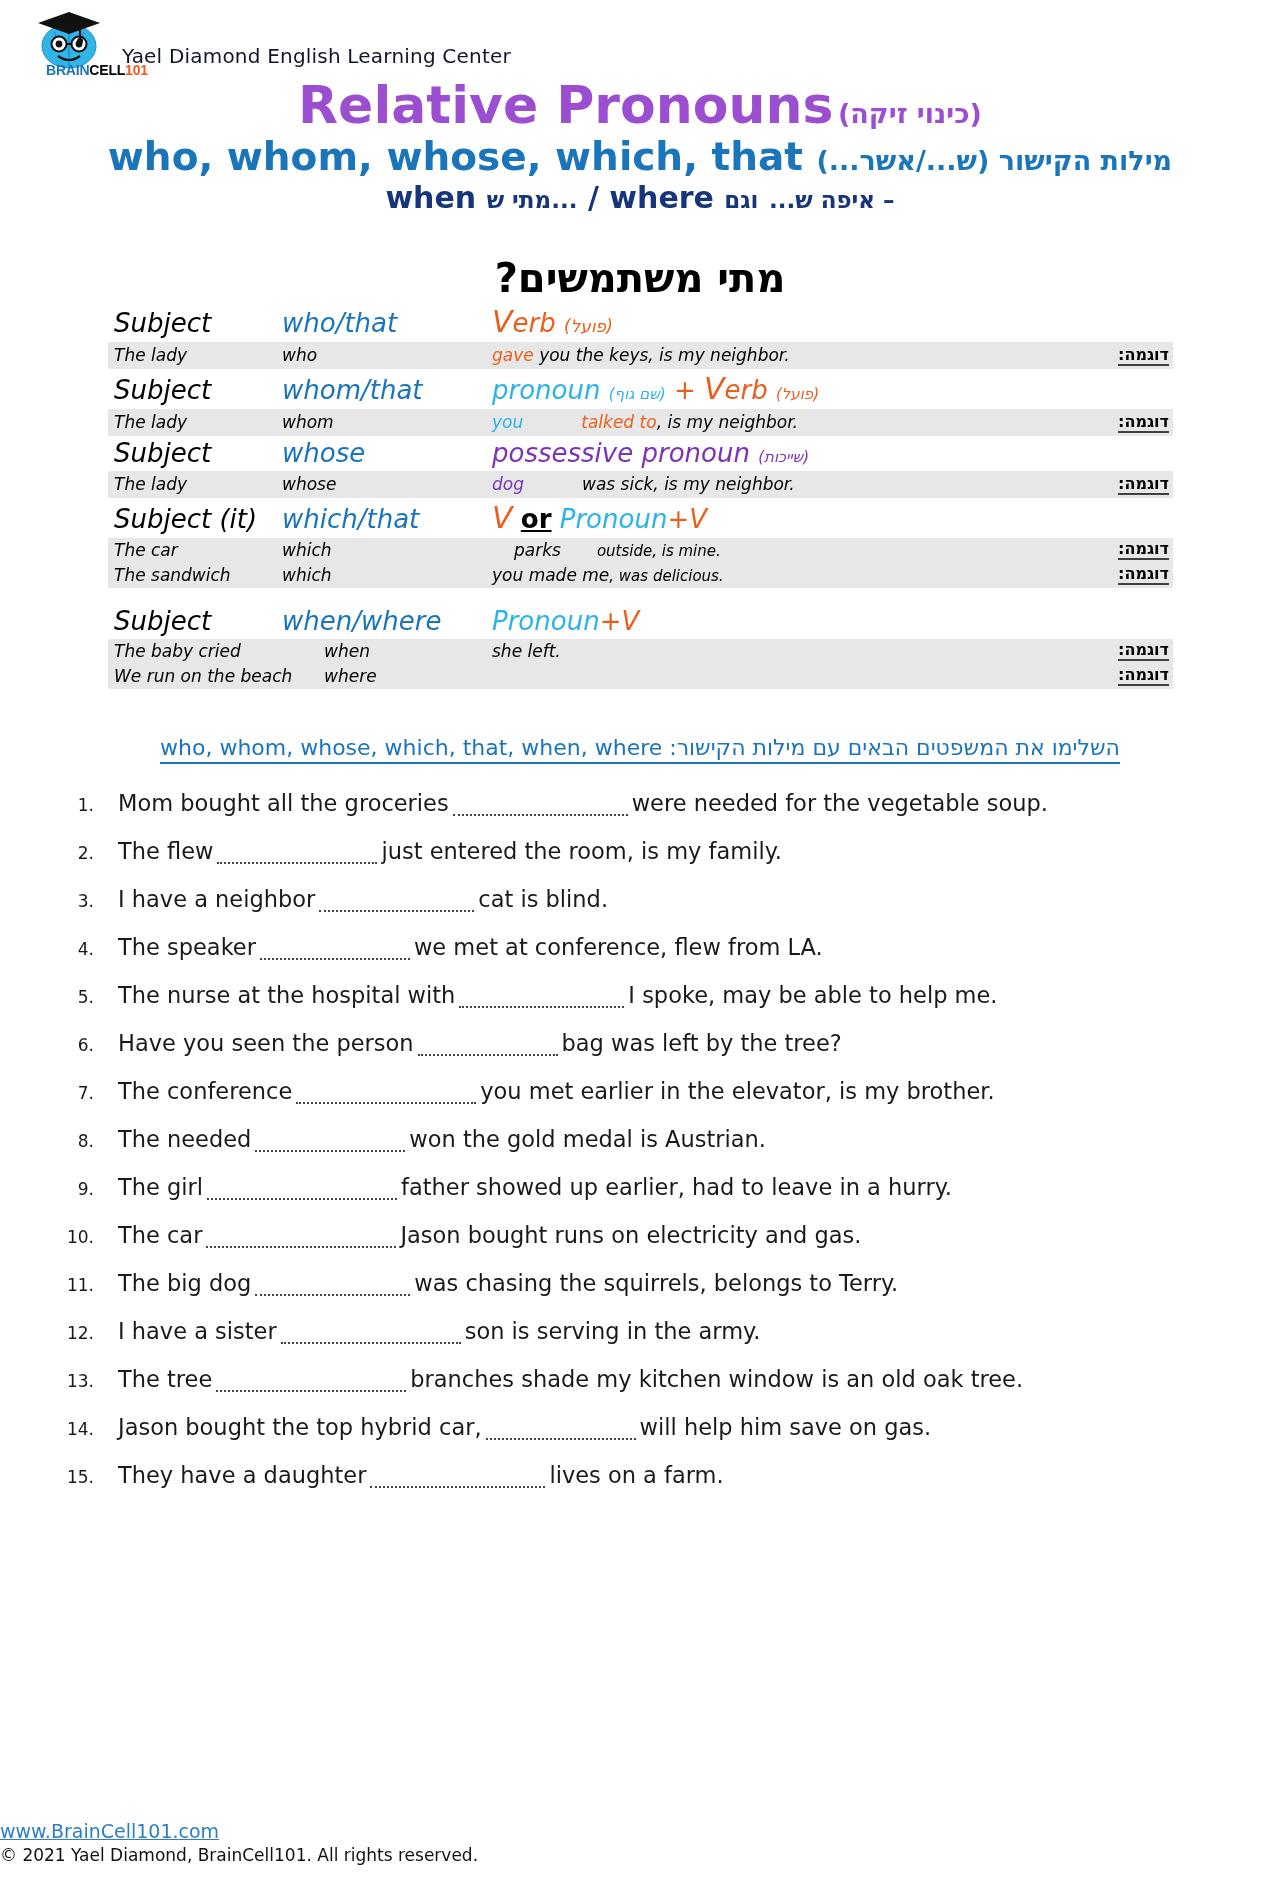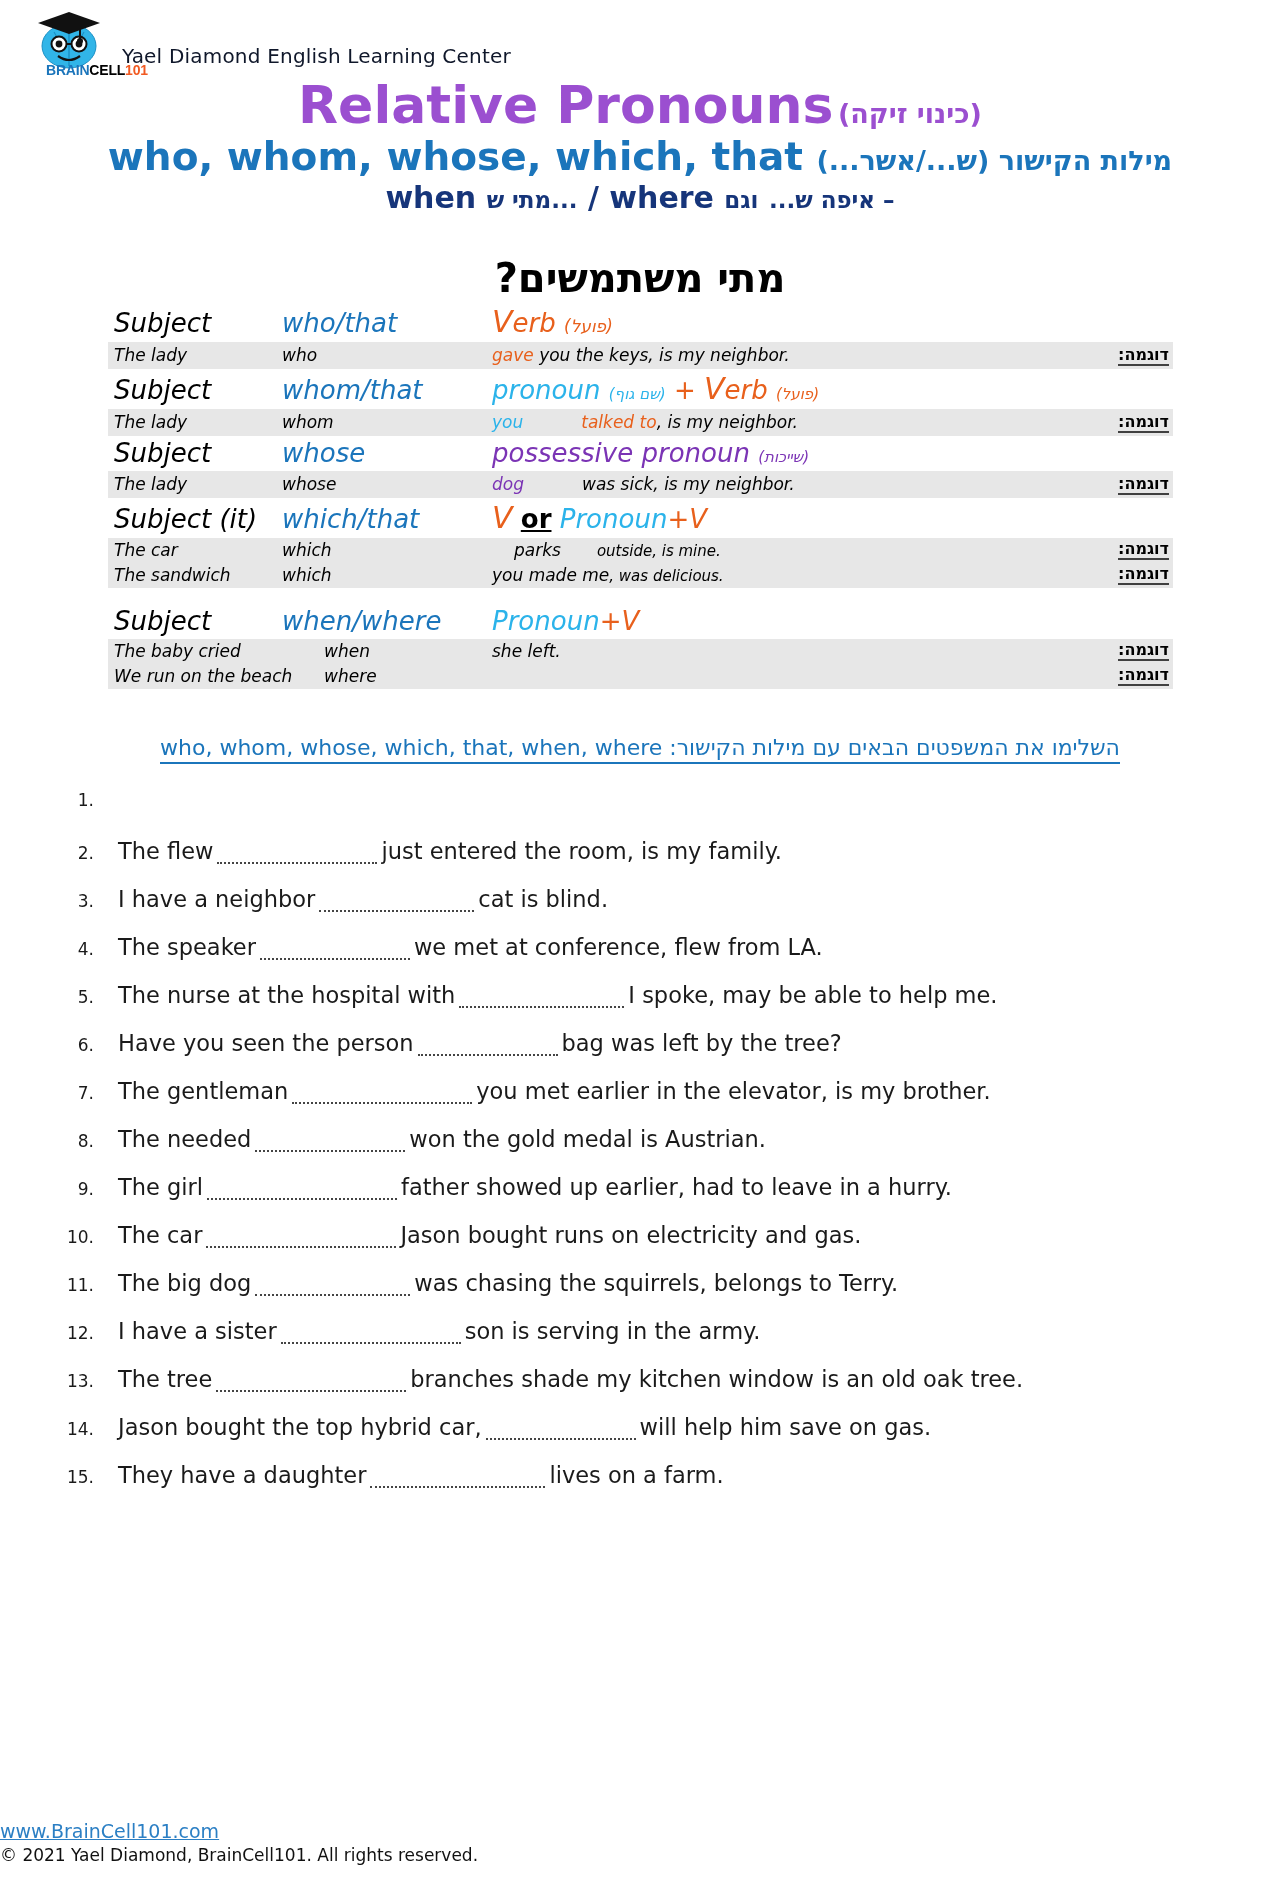--- a/index.html
+++ b/index.html
@@ -252,20 +252,21 @@
   </div>
 </div>
 
 <div class="instruction">
   <span>השלימו את המשפטים הבאים עם מילות הקישור: who, whom, whose, which, that, when, where</span>
 </div>
 
 <div class="ex-list" id="exercise-list">
     <div class="q">
       <span class="q-num">1.</span>
+      <span class="q-text"><span>Mom bought all the groceries</span><span class="blank" style="width: 175px;"></span><span>were needed for the vegetable soup.</span></span>
     </div>
     <div class="q">
       <span class="q-num">2.</span>
       <span class="q-text"><span>The flew</span><span class="blank" style="width: 160px;"></span><span>just entered the room, is my family.</span></span>
     </div>
     <div class="q">
       <span class="q-num">3.</span>
       <span class="q-text"><span>I have a neighbor</span><span class="blank" style="width: 155px;"></span><span>cat is blind.</span></span>
     </div>
     <div class="q">
@@ -275,21 +276,21 @@
     <div class="q">
       <span class="q-num">5.</span>
       <span class="q-text"><span>The nurse at the hospital with</span><span class="blank" style="width: 165px;"></span><span>I spoke, may be able to help me.</span></span>
     </div>
     <div class="q">
       <span class="q-num">6.</span>
       <span class="q-text"><span>Have you seen the person</span><span class="blank" style="width: 140px;"></span><span>bag was left by the tree?</span></span>
     </div>
     <div class="q">
       <span class="q-num">7.</span>
-      <span class="q-text"><span>The gentleman</span><span class="blank" style="width: 180px;"></span><span>you met earlier in the elevator, is my brother.</span></span>
+      <span class="q-text"><span>The conference</span><span class="blank" style="width: 180px;"></span><span>you met earlier in the elevator, is my brother.</span></span>
     </div>
     <div class="q">
       <span class="q-num">8.</span>
       <span class="q-text"><span>The needed</span><span class="blank" style="width: 150px;"></span><span>won the gold medal is Austrian.</span></span>
     </div>
     <div class="q">
       <span class="q-num">9.</span>
       <span class="q-text"><span>The girl</span><span class="blank" style="width: 190px;"></span><span>father showed up earlier, had to leave in a hurry.</span></span>
     </div>
     <div class="q">

